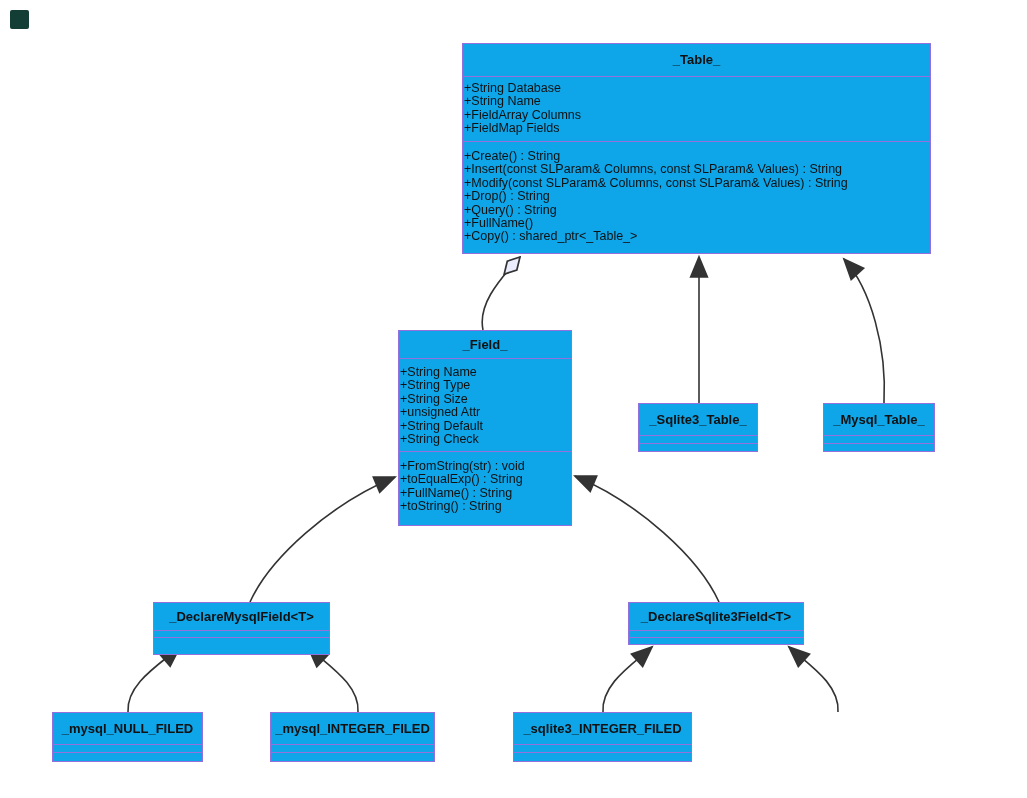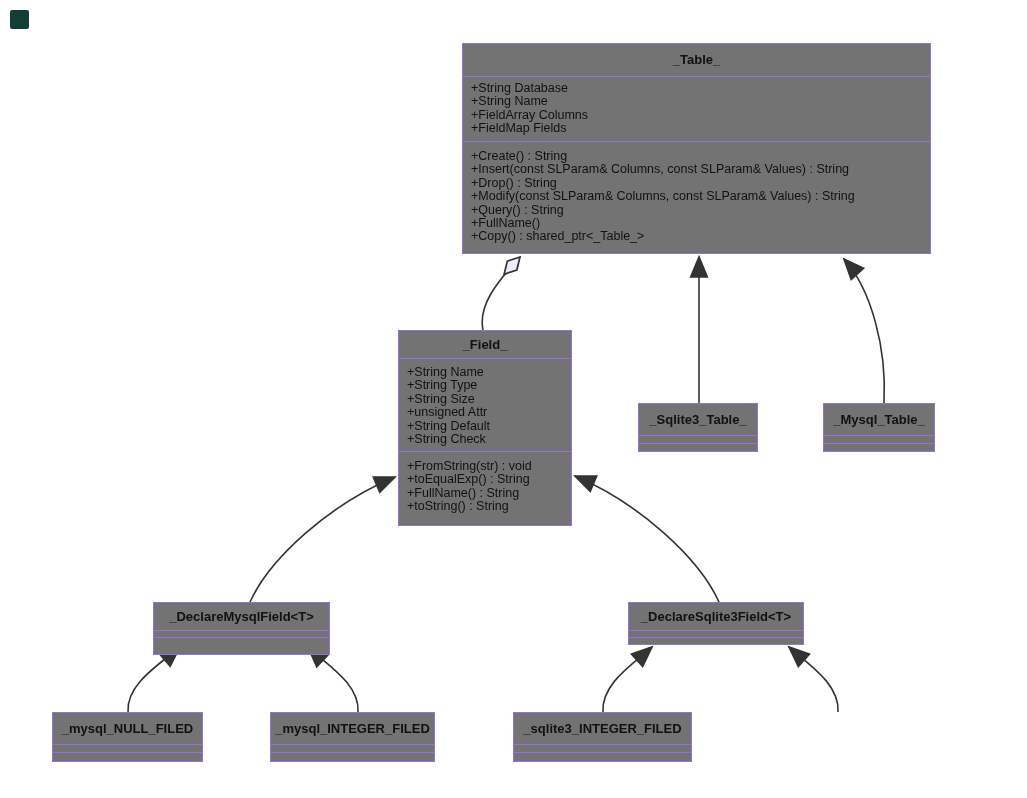--- a/index.html
+++ b/index.html
@@ -13,38 +13,38 @@
   }
   #stage { position: absolute; left: 0; top: 0; width: 1027px; height: 798px; }
   svg.edges { position: absolute; left: 0; top: 0; z-index: 1; }
   .corner-marker {
     position: absolute; left: 10px; top: 10px;
     width: 19px; height: 19px;
     background: #123E36; border-radius: 2px; z-index: 5;
   }
   .uml-class {
     position: absolute; z-index: 2;
-    background: #737373;
+    background: #0ea5e9;
     border: 1px solid #9370DB;
     box-sizing: border-box;
     font-size: 12.5px;
     line-height: 13.4px;
   }
   .uml-title {
     font-weight: bold;
     text-align: center;
     font-size: 13px;
     white-space: nowrap;
     box-sizing: border-box;
     display: flex; align-items: center; justify-content: center;
   }
   .uml-compartment {
     border-top: 1px solid #9370DB;
     box-sizing: border-box;
-    padding: 5px 3px 0 8px;
+    padding: 5px 3px 0 1px;
     overflow: hidden;
   }
   .uml-compartment .member { white-space: nowrap; }
   .uml-row {
     border-top: 1px solid #9370DB;
     box-sizing: border-box;
   }
 </style>
 </head>
 <body>
@@ -79,22 +79,22 @@
     <div class="uml-title" style="height:32px;">_Table_</div>
     <div class="uml-compartment" style="height:65px;">
       <div class="member">+String Database</div>
       <div class="member">+String Name</div>
       <div class="member">+FieldArray Columns</div>
       <div class="member">+FieldMap Fields</div>
     </div>
     <div class="uml-compartment" style="height:114px; padding-top:8px;">
       <div class="member">+Create() : String</div>
       <div class="member">+Insert(const SLParam&amp; Columns, const SLParam&amp; Values) : String</div>
+      <div class="member">+Modify(const SLParam&amp; Columns, const SLParam&amp; Values) : String</div>
       <div class="member">+Drop() : String</div>
-      <div class="member">+Modify(const SLParam&amp; Columns, const SLParam&amp; Values) : String</div>
       <div class="member">+Query() : String</div>
       <div class="member">+FullName()</div>
       <div class="member">+Copy() : shared_ptr&lt;_Table_&gt;</div>
     </div>
   </div>
 
   <div class="uml-class" style="left:398px; top:330px; width:174px; height:196px;">
     <div class="uml-title" style="height:27px;">_Field_</div>
     <div class="uml-compartment" style="height:93px; padding-top:7px;">
       <div class="member">+String Name</div>

